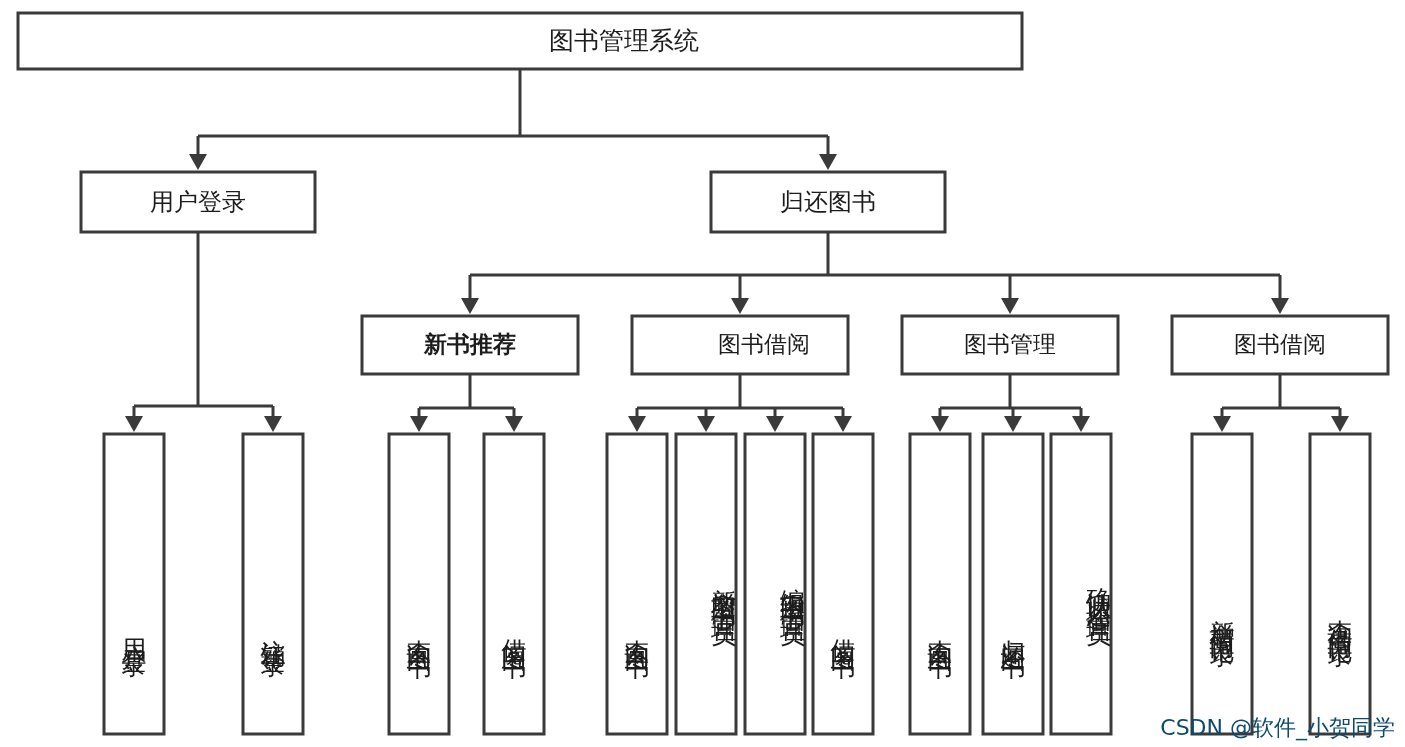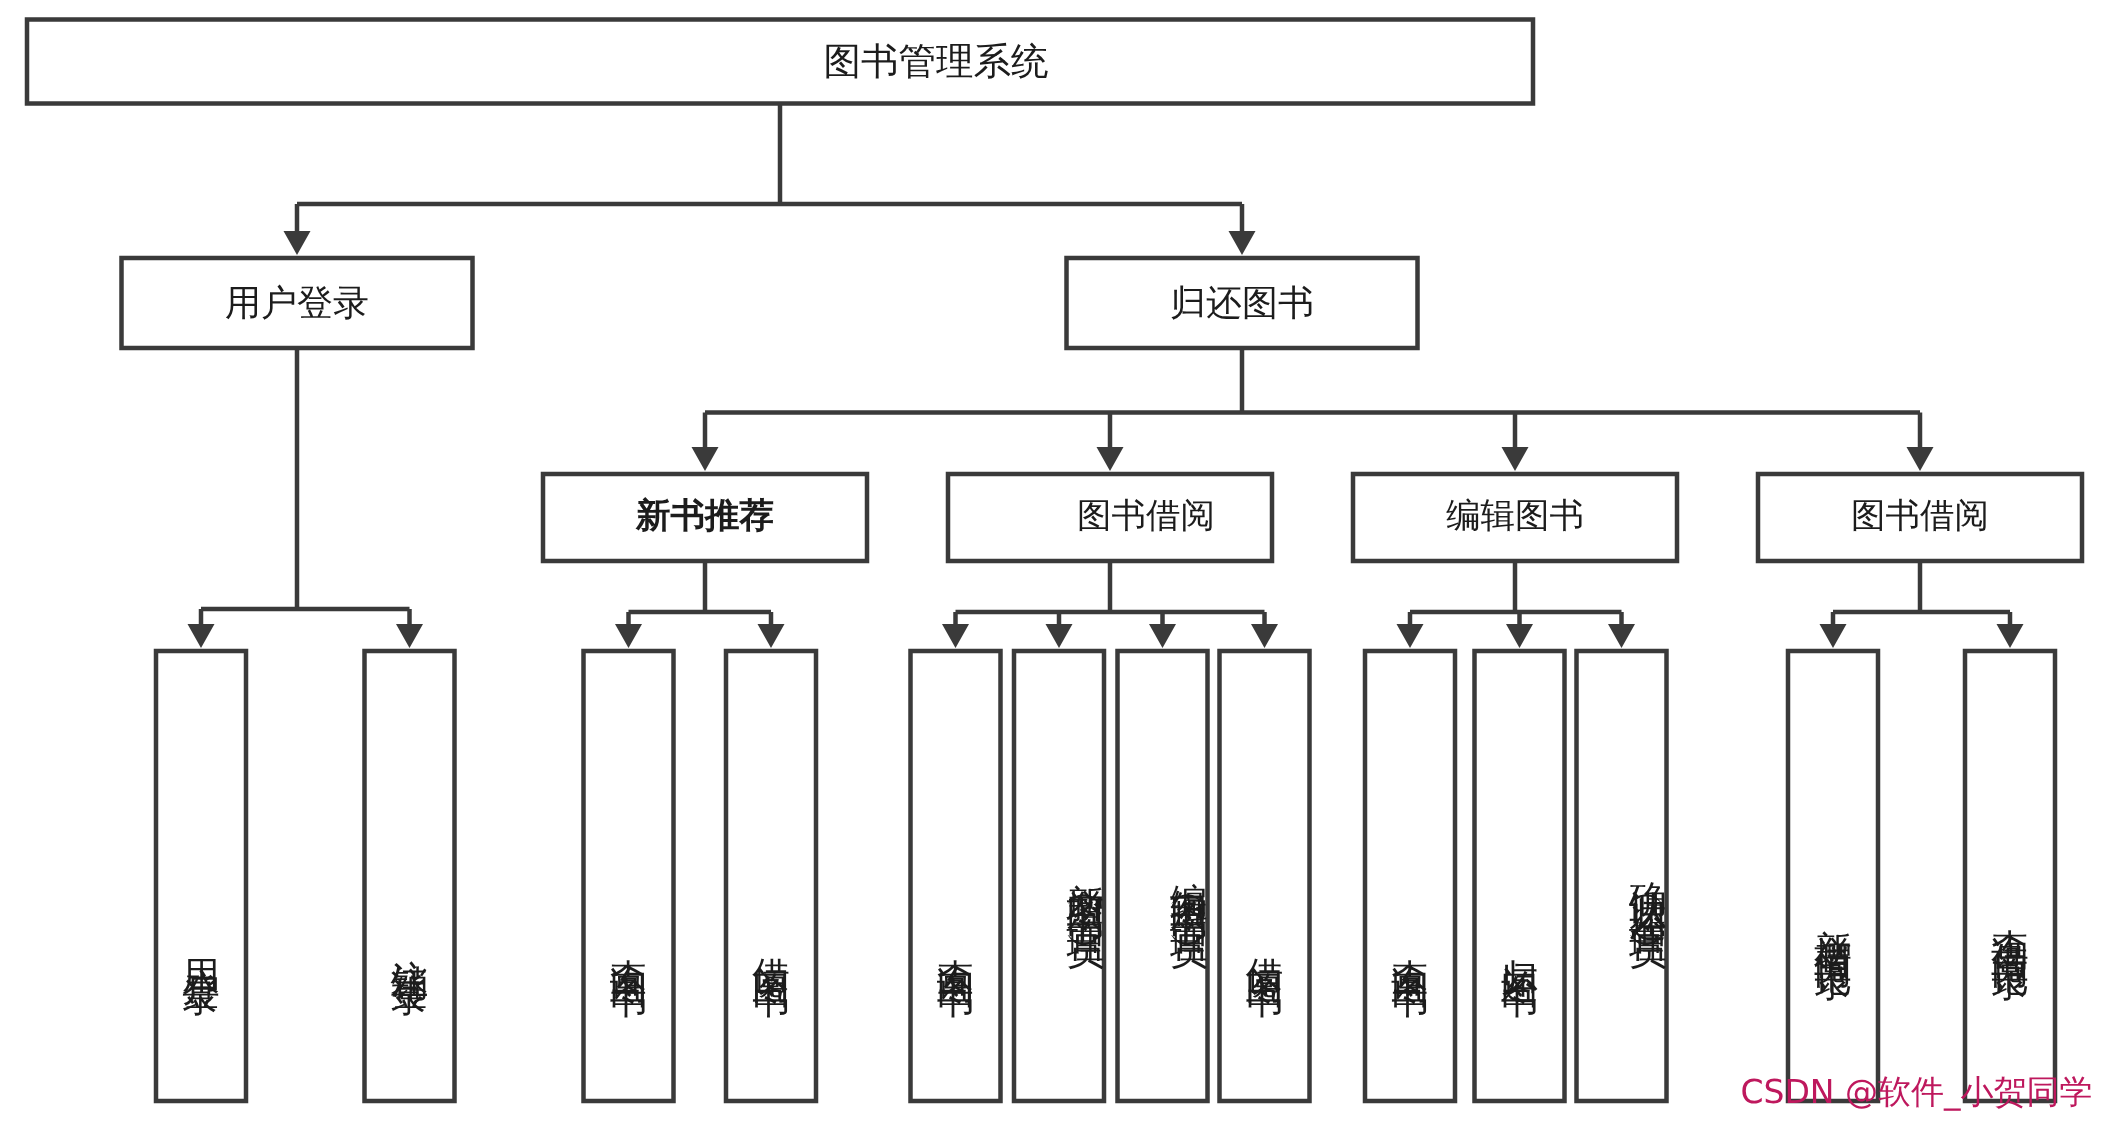--- a/index.html
+++ b/index.html
@@ -38,21 +38,21 @@
     letter-spacing:5px;
     line-height:1;
     pointer-events:none;
     font-family:"DejaVu Sans","Liberation Sans",sans-serif;
   }
   .leaf-label.short{align-items:center;}
   .watermark{
     position:absolute;
     right:10px;bottom:4px;
     font-size:22px;
-    color:#be185d;
+    color:#0c4a6e;
     font-family:"DejaVu Sans","Liberation Sans",sans-serif;
     white-space:nowrap;
     pointer-events:none;
   }
 </style>
 </head>
 <body>
 
 <div id="diagram-root">
 
@@ -139,21 +139,21 @@
         <rect x="1310" y="434" width="60" height="300" class="node-rect"></rect>
       </g>
   </svg>
 
   <div id="labels-layer">
       <div class="node-label lvl0" style="left: 18px; top: 13px; width: 1212px; height: 56px;">图书管理系统</div>
       <div class="node-label lvl1" style="left: 81px; top: 172px; width: 234px; height: 60px;">用户登录</div>
       <div class="node-label lvl1" style="left: 711px; top: 172px; width: 234px; height: 60px;">归还图书</div>
       <div class="node-label lvl2" style="left: 362px; top: 316px; width: 216px; height: 58px; font-weight: bold;">新书推荐</div>
       <div class="node-label lvl2" style="left: 632px; top: 316px; width: 216px; height: 58px; padding-left: 24px;">图书借阅</div>
-      <div class="node-label lvl2" style="left: 902px; top: 316px; width: 216px; height: 58px;">编辑图书</div>
+      <div class="node-label lvl2" style="left: 902px; top: 316px; width: 216px; height: 58px;">图书管理</div>
       <div class="node-label lvl2" style="left: 1172px; top: 316px; width: 216px; height: 58px;">图书借阅</div>
       <div class="leaf-label short" style="left: 104px; width: 60px; top: 524px; height: 210px;">用户登录</div>
       <div class="leaf-label short" style="left: 243px; width: 60px; top: 524px; height: 210px;">注销登录</div>
       <div class="leaf-label short" style="left: 389px; width: 60px; top: 524px; height: 210px;">查询图书</div>
       <div class="leaf-label short" style="left: 484px; width: 60px; top: 524px; height: 210px;">借阅图书</div>
       <div class="leaf-label short" style="left: 607px; width: 60px; top: 524px; height: 210px;">查询图书</div>
       <div class="leaf-label" style="left: 676px; width: 60px; top: 446px; height: 288px;">新增图书（管理员）</div>
       <div class="leaf-label" style="left: 745px; width: 60px; top: 446px; height: 288px;">编辑图书（管理员）</div>
       <div class="leaf-label short" style="left: 813px; width: 60px; top: 524px; height: 210px;">借阅图书</div>
       <div class="leaf-label short" style="left: 910px; width: 60px; top: 524px; height: 210px;">查询图书</div>

